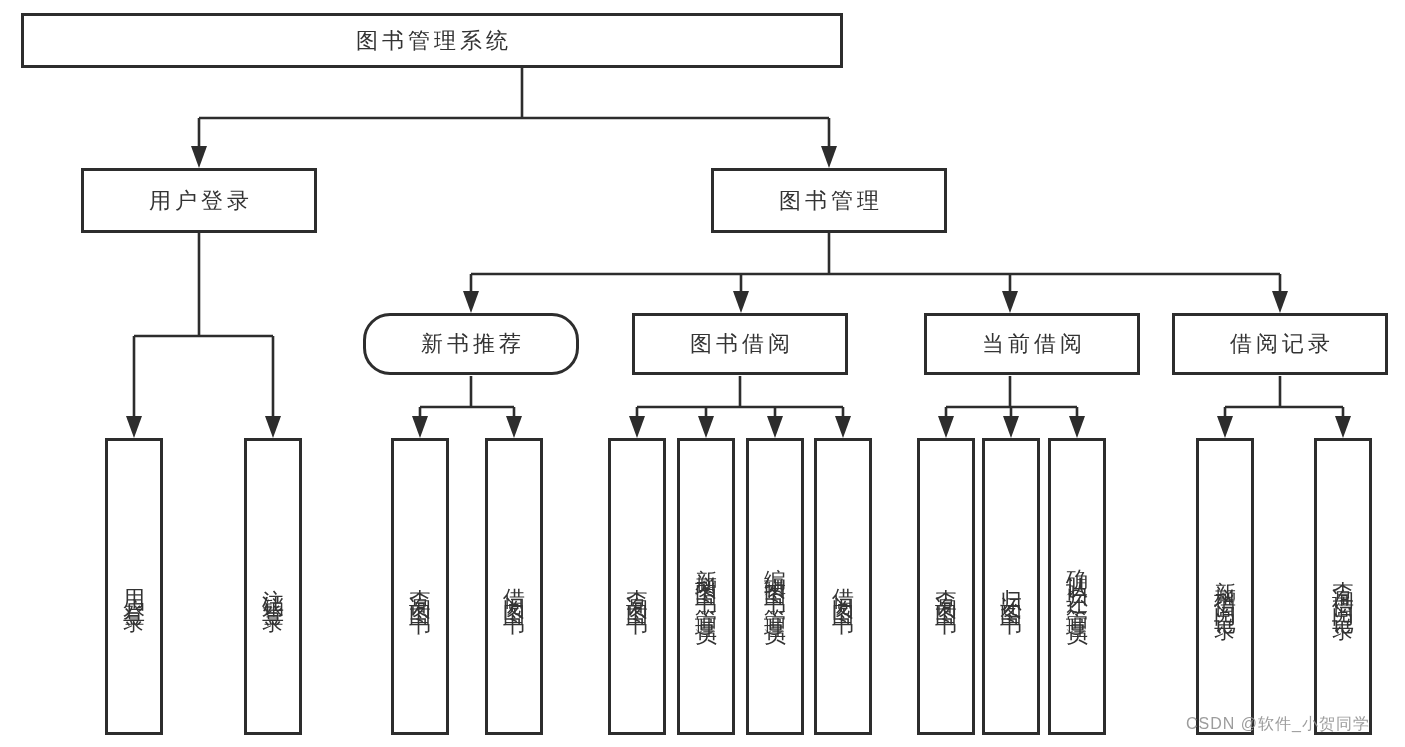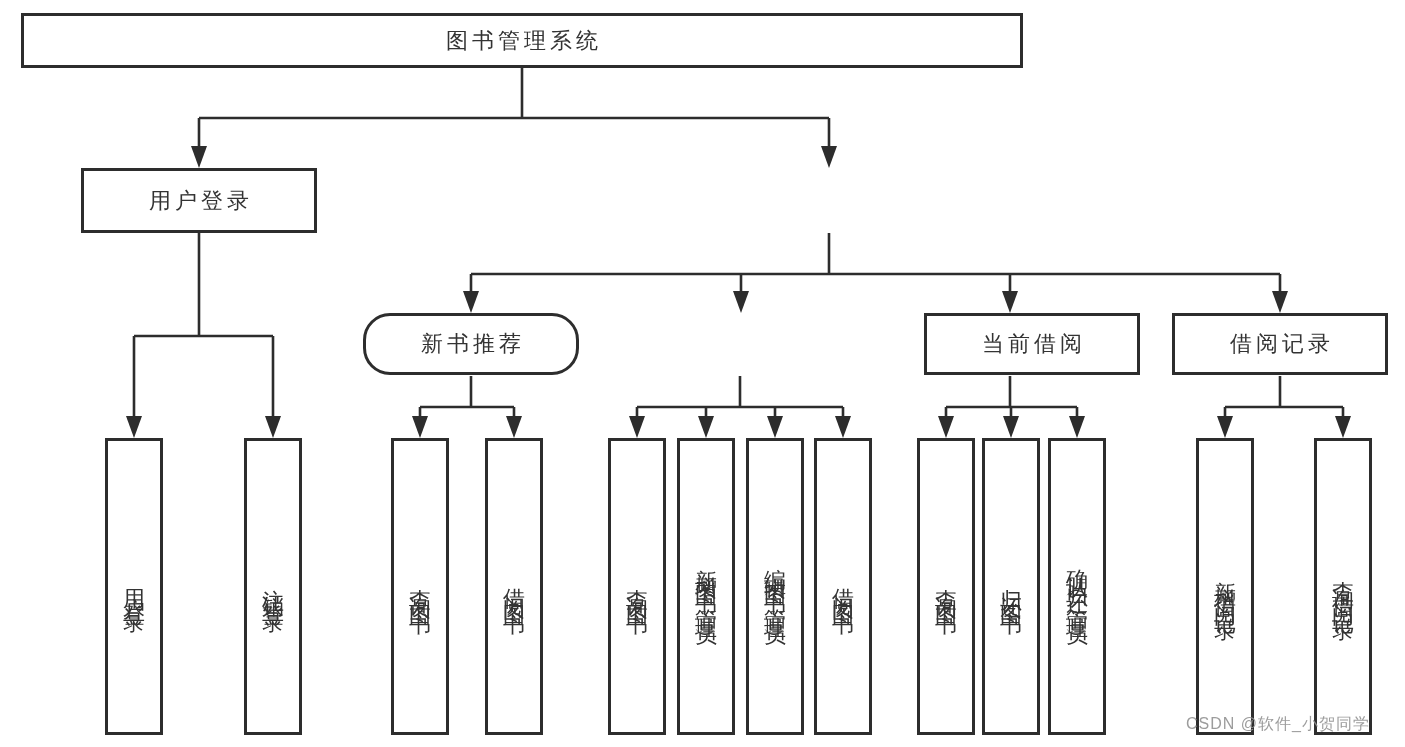--- a/index.html
+++ b/index.html
@@ -110,30 +110,36 @@
       <polygon points="767,416 783,416 775,438"></polygon>
       <polygon points="835,416 851,416 843,438"></polygon>
       <polygon points="938,416 954,416 946,438"></polygon>
       <polygon points="1003,416 1019,416 1011,438"></polygon>
       <polygon points="1069,416 1085,416 1077,438"></polygon>
       <polygon points="1217,416 1233,416 1225,438"></polygon>
       <polygon points="1335,416 1351,416 1343,438"></polygon>
     </g>
   </svg>
 
-  <div class="node" style="left:21px; top:13px; width:1002px; height:55px;">
+  <div class="node" style="left:21px; top:13px; width:822px; height:55px;">
     <span class="h-label">图书管理系统</span>
   </div>
 
   <div class="node lvl2" style="left:81px;">
     <span class="h-label">用户登录</span>
   </div>
+  <div class="node lvl2" style="left:711px;">
+    <span class="h-label">图书管理</span>
+  </div>
 
   <div class="node lvl3" style="left:363px;border-radius:27px;">
     <span class="h-label">新书推荐</span>
+  </div>
+  <div class="node lvl3" style="left:632px;">
+    <span class="h-label">图书借阅</span>
   </div>
   <div class="node lvl3" style="left:924px;">
     <span class="h-label">当前借阅</span>
   </div>
   <div class="node lvl3" style="left:1172px;">
     <span class="h-label">借阅记录</span>
   </div>
 
   <div class="node leaf" style="left:105px;">
     <span class="v-label">用户登录</span>

